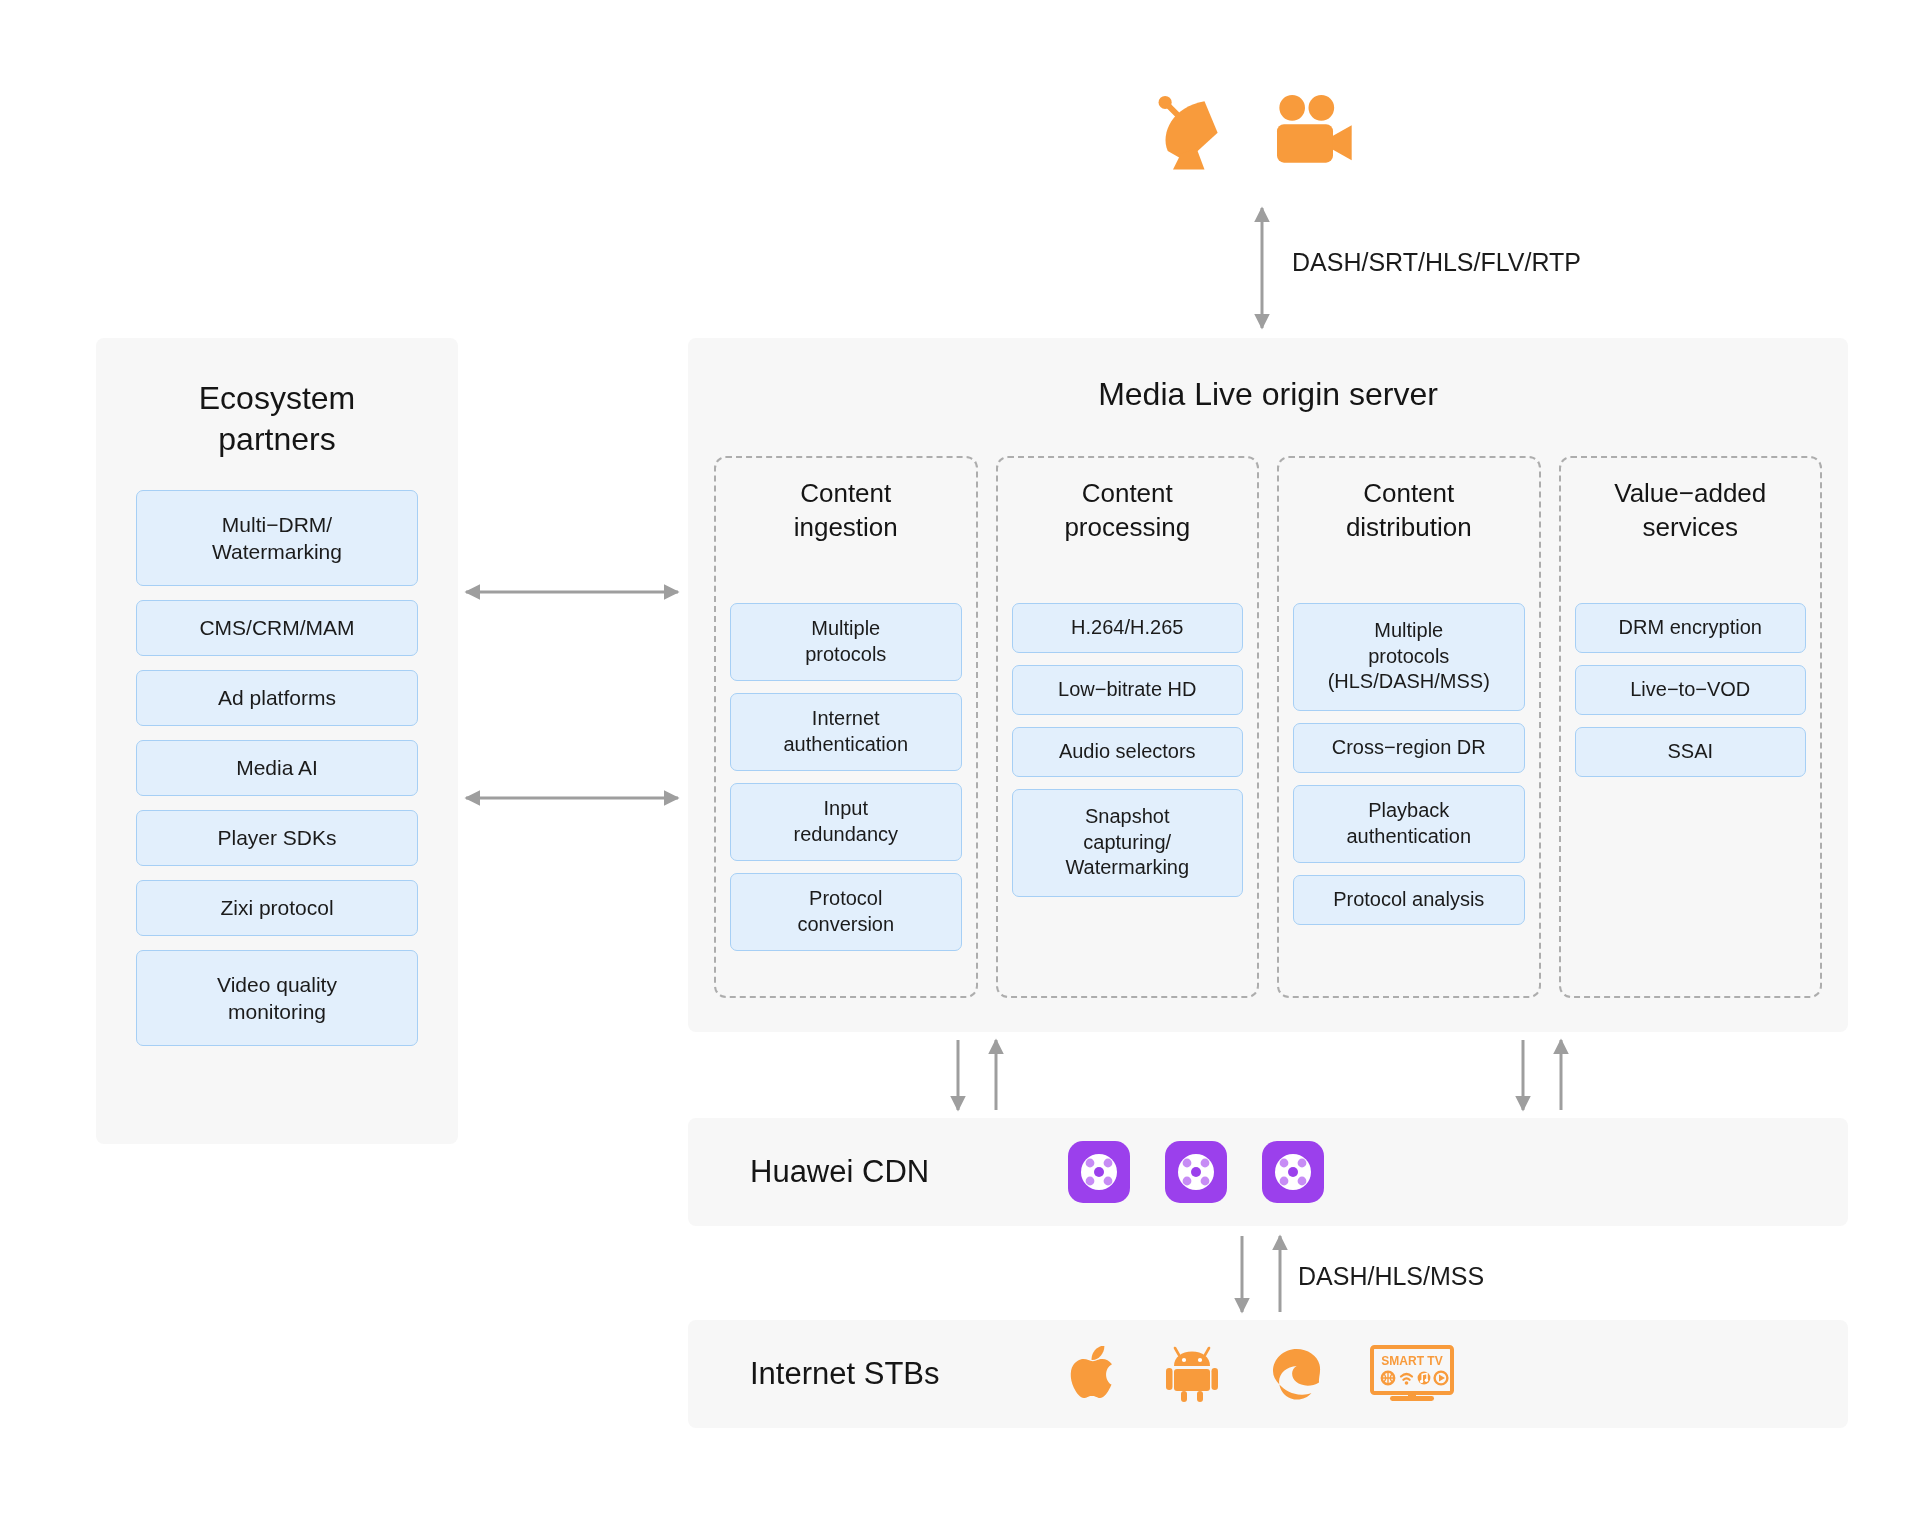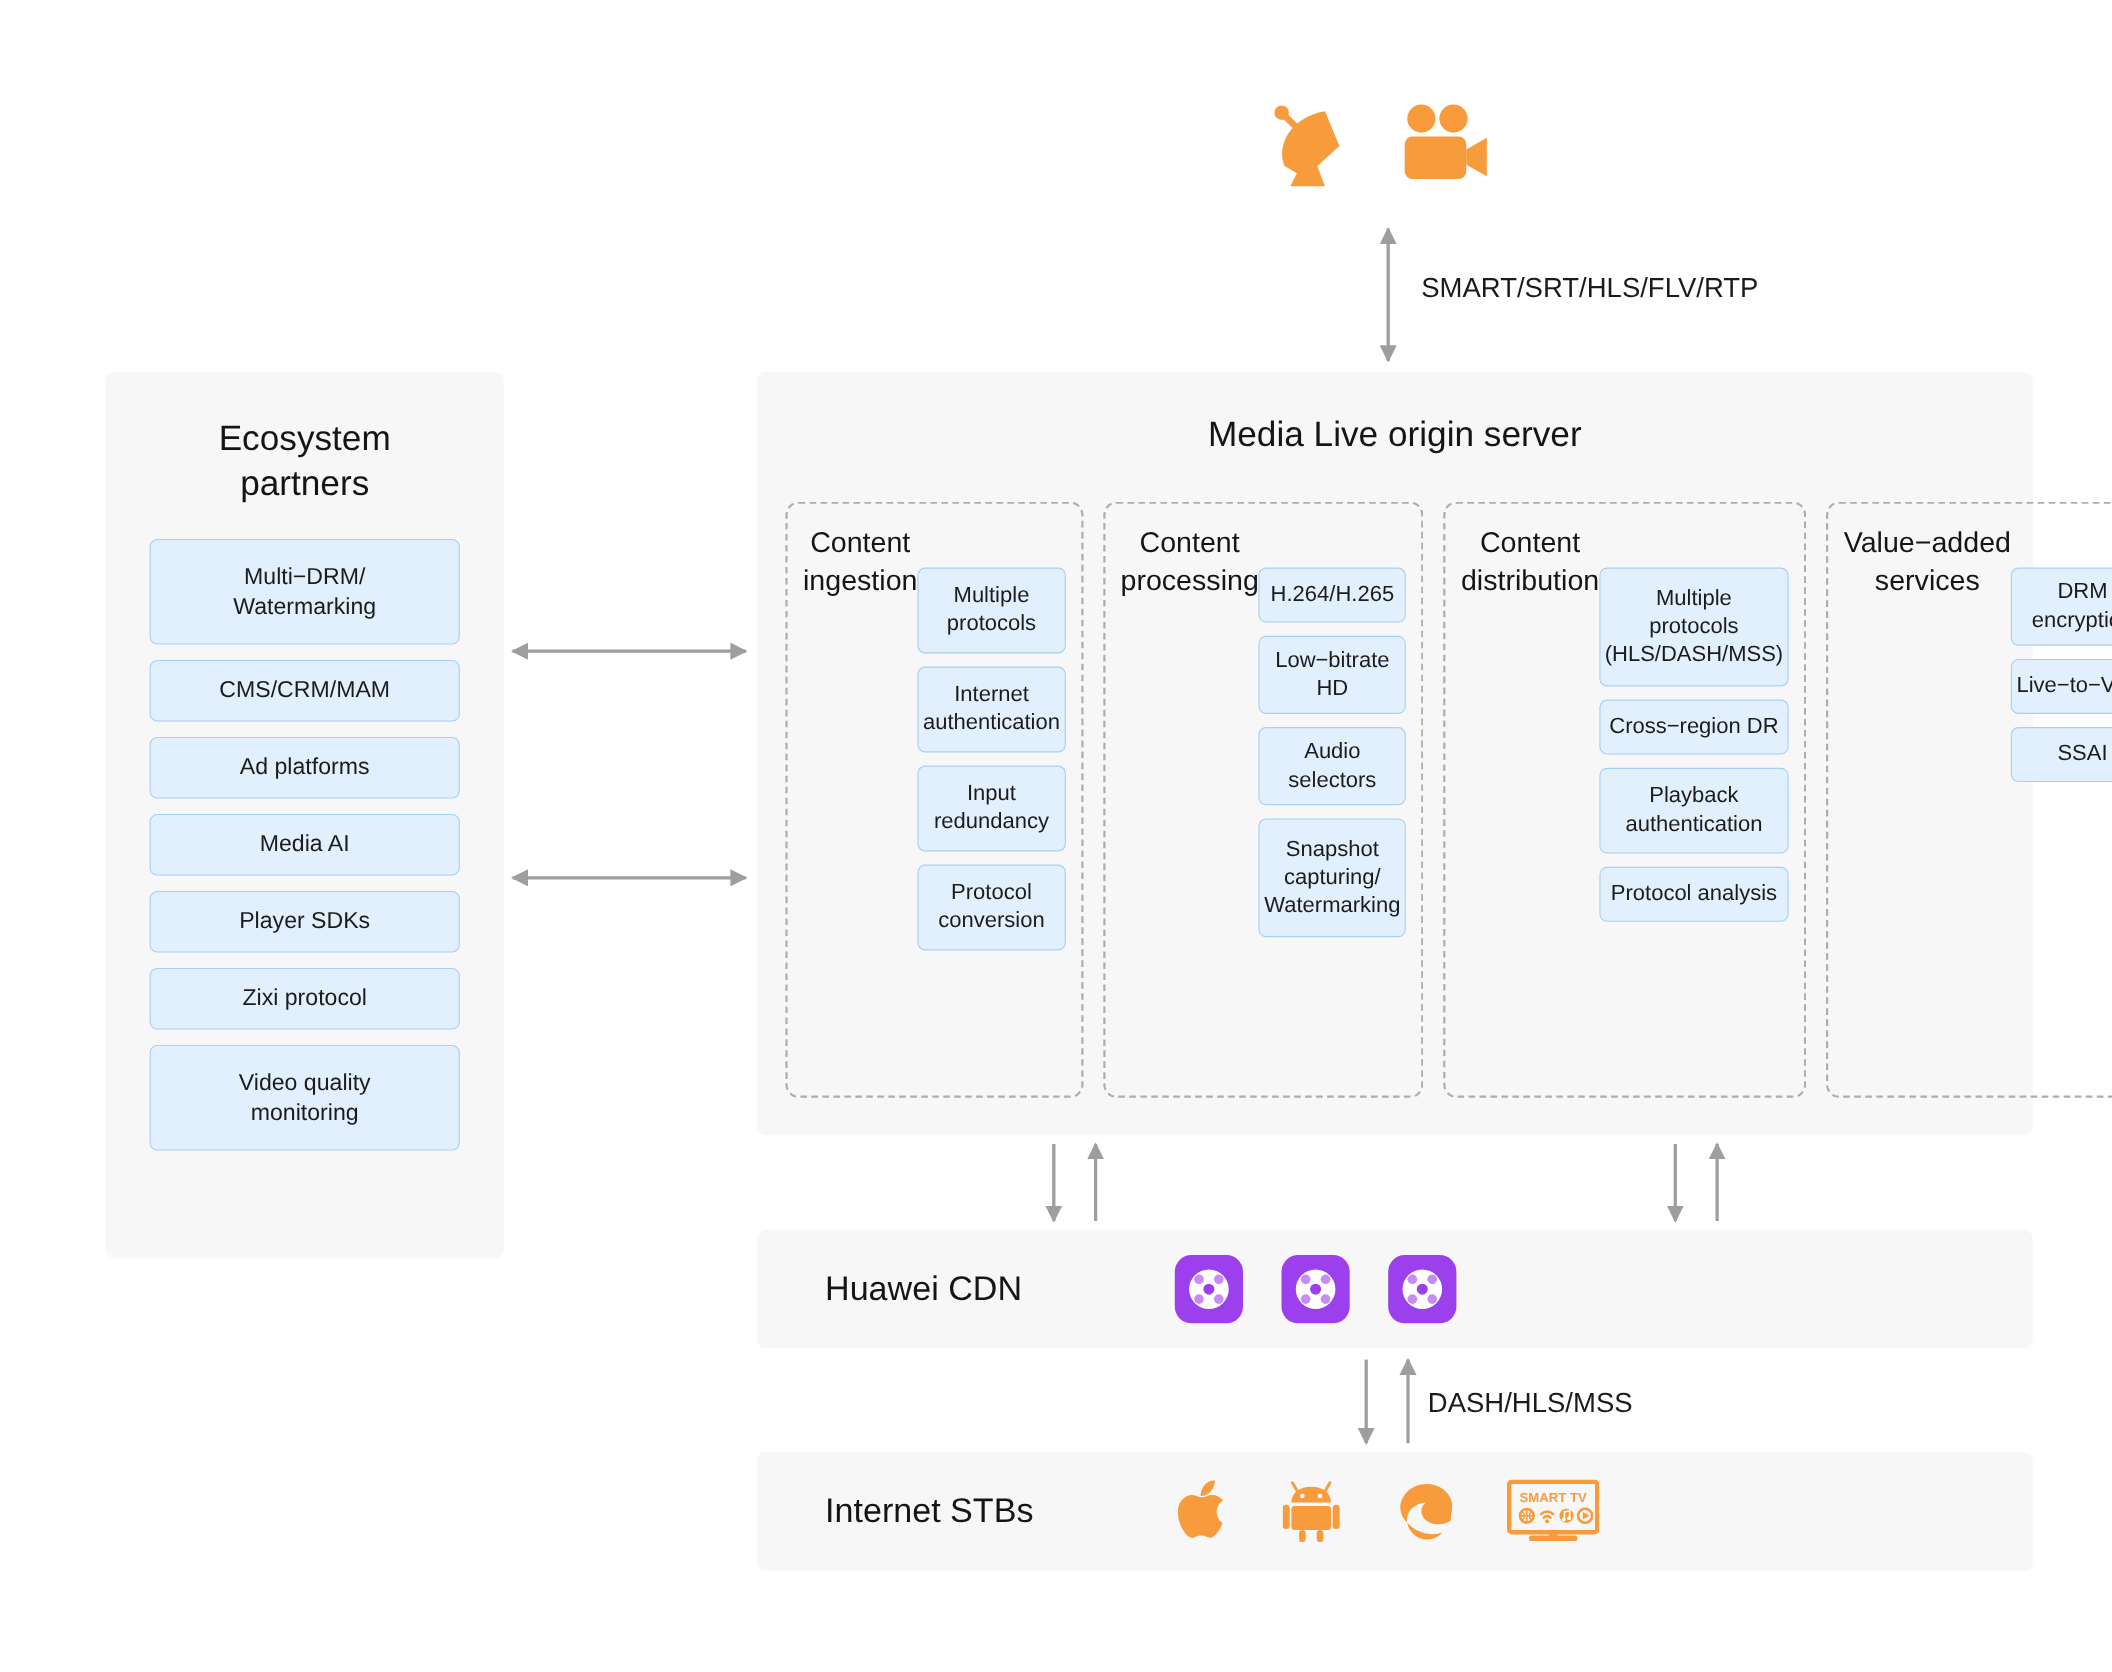--- a/index.html
+++ b/index.html
@@ -98,20 +98,21 @@
     display: flex;
     gap: 18px;
   }
   .col {
     box-sizing: border-box;
     flex: 1 1 0;
     border: 2px dashed #adadad;
     border-radius: 12px;
     padding: 18px 14px 16px 14px;
     display: flex;
+    flex-direction: column;
     align-items: stretch;
     min-height: 542px;
   }
   .col-title {
     text-align: center;
     font-size: 26px;
     line-height: 1.32;
     color: #151515;
     white-space: pre-line;
     margin-bottom: 18px;
@@ -249,21 +250,21 @@
     <line x1="958" y1="1040" x2="958" y2="1110" stroke="#9e9e9e" stroke-width="3" marker-end="url(#ah)"></line>
     <line x1="996" y1="1110" x2="996" y2="1040" stroke="#9e9e9e" stroke-width="3" marker-end="url(#ah)"></line>
 
     <line x1="1523" y1="1040" x2="1523" y2="1110" stroke="#9e9e9e" stroke-width="3" marker-end="url(#ah)"></line>
     <line x1="1561" y1="1110" x2="1561" y2="1040" stroke="#9e9e9e" stroke-width="3" marker-end="url(#ah)"></line>
 
     <line x1="1242" y1="1236" x2="1242" y2="1312" stroke="#9e9e9e" stroke-width="3" marker-end="url(#ah)"></line>
     <line x1="1280" y1="1312" x2="1280" y2="1236" stroke="#9e9e9e" stroke-width="3" marker-end="url(#ah)"></line>
   </svg>
 
-  <div class="conn-label" id="label-ingest">SMART/SRT/HLS/FLV/RTP</div>
+  <div class="conn-label" id="label-ingest">DASH/SRT/HLS/FLV/RTP</div>
   <div class="conn-label" id="label-delivery">DASH/HLS/MSS</div>
 
   <div class="panel" id="ecosystem-panel">
     <div id="ecosystem-title">Ecosystem
 partners</div>
     <div id="ecosystem-list">
         <div class="eco-chip two-line">Multi−DRM/
 Watermarking</div>
         <div class="eco-chip">CMS/CRM/MAM</div>
         <div class="eco-chip">Ad platforms</div>

